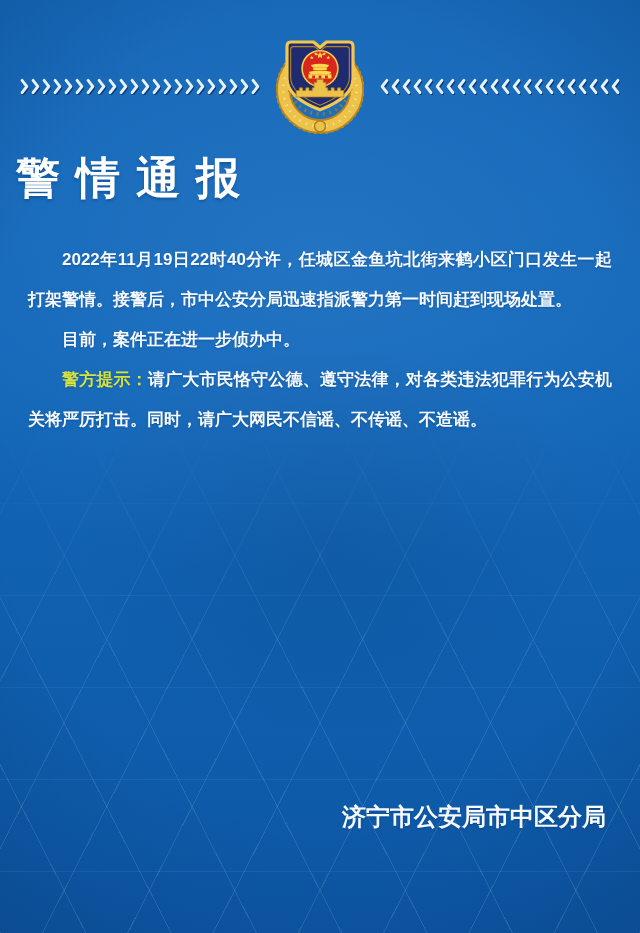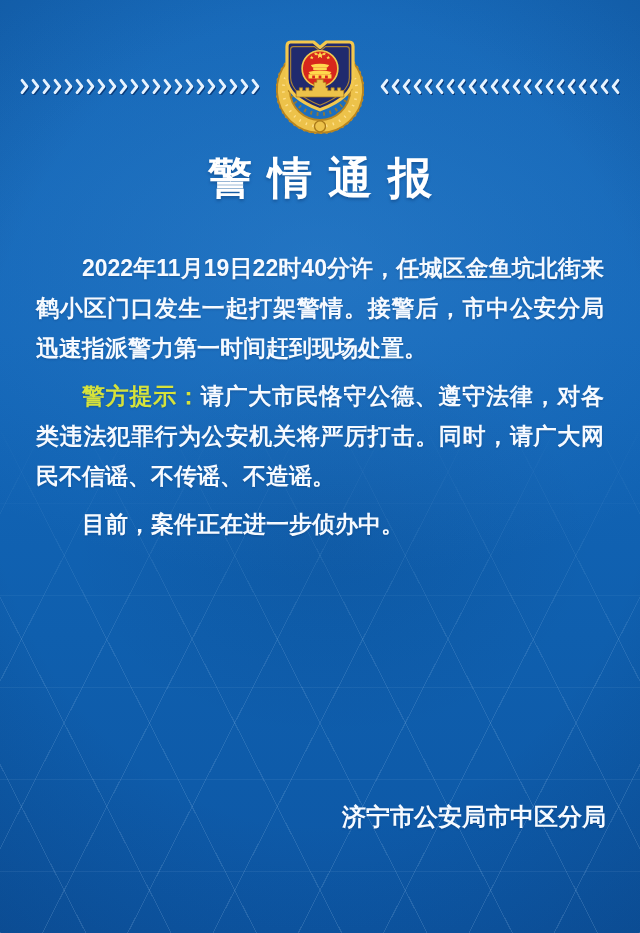--- a/index.html
+++ b/index.html
@@ -33,29 +33,29 @@
   }
   .header{
     position:absolute;top:36px;left:0;right:0;height:100px;
     display:flex;align-items:center;justify-content:space-between;
     padding:0 20px;
   }
   .chevrons{display:flex;gap:2px;align-items:center;}
   .badge{flex:0 0 auto;display:flex;align-items:center;justify-content:center;}
   .title{
     position:absolute;top:153px;left:0;right:0;margin:0;
-    text-align:center;color:#ffffff;
+    color:#ffffff;
     font-size:44px;font-weight:800;line-height:1.15;
     letter-spacing:16px;text-indent:16px;
     text-shadow:0 2px 3px rgba(5,40,90,0.35);
   }
   .body{position:absolute;top:240px;left:28px;right:28px;}
   .para{
-    margin:8px;text-indent:2em;
-    font-size:23px;line-height:40px;font-weight:700;
+    margin:0;text-indent:2em;
+    font-size:17px;line-height:40px;font-weight:700;
     color:#f6faff;text-align:justify;
     text-shadow:0 1px 2px rgba(5,40,90,0.30);
   }
   .tip-label{color:#d6e23b;font-weight:800;}
   .signoff{
     position:absolute;top:803px;right:34px;
     display:flex;flex-direction:column;align-items:flex-start;gap:26px;
     color:#f6faff;font-weight:700;font-size:24px;line-height:1.2;
     text-shadow:0 1px 2px rgba(5,40,90,0.30);
   }
@@ -287,20 +287,20 @@
           <path d="M7.7,2.2 L2.4,9 L7.7,15.8" fill="none" stroke="#0a3c7c" stroke-width="3.2" stroke-linecap="round" stroke-linejoin="round" transform="translate(1.2,1.5)"></path>
           <path d="M7.7,2.2 L2.4,9 L7.7,15.8" fill="none" stroke="#e6f3ff" stroke-width="3.2" stroke-linecap="round" stroke-linejoin="round"></path>
         </svg>
       </div>
   </div>
 
   <h1 class="title">警情通报</h1>
 
   <div class="body">
     <p class="para">2022年11月19日22时40分许，任城区金鱼坑北街来鹤小区门口发生一起打架警情。接警后，市中公安分局迅速指派警力第一时间赶到现场处置。</p>
+    <p class="para">目前，案件正在进一步侦办中。</p>
     <p class="para"><span class="tip-label">警方提示：</span><span>请广大市民恪守公德、遵守法律，对各类违法犯罪行为公安机关将严厉打击。同时，请广大网民不信谣、不传谣、不造谣。</span></p>
-    <p class="para">目前，案件正在进一步侦办中。</p>
   </div>
 
   <div class="signoff">
     <div>济宁市公安局市中区分局</div>
   </div>
 </div>
 
 </body></html>

